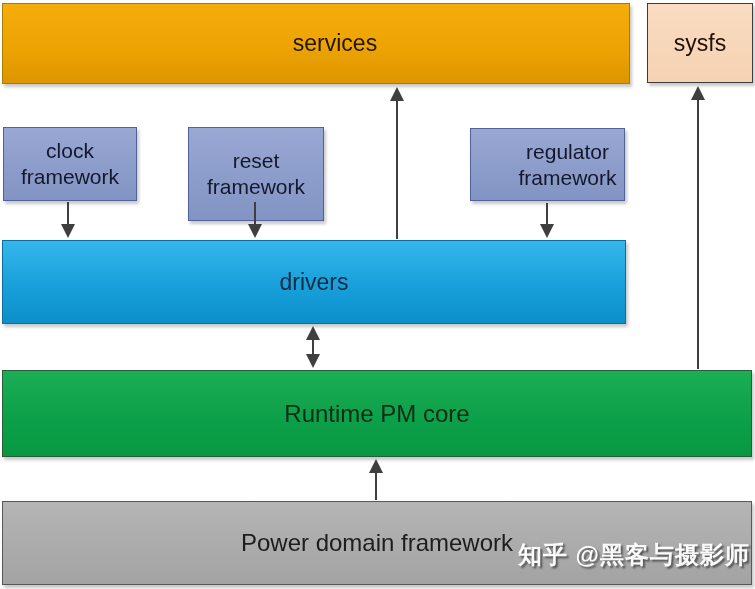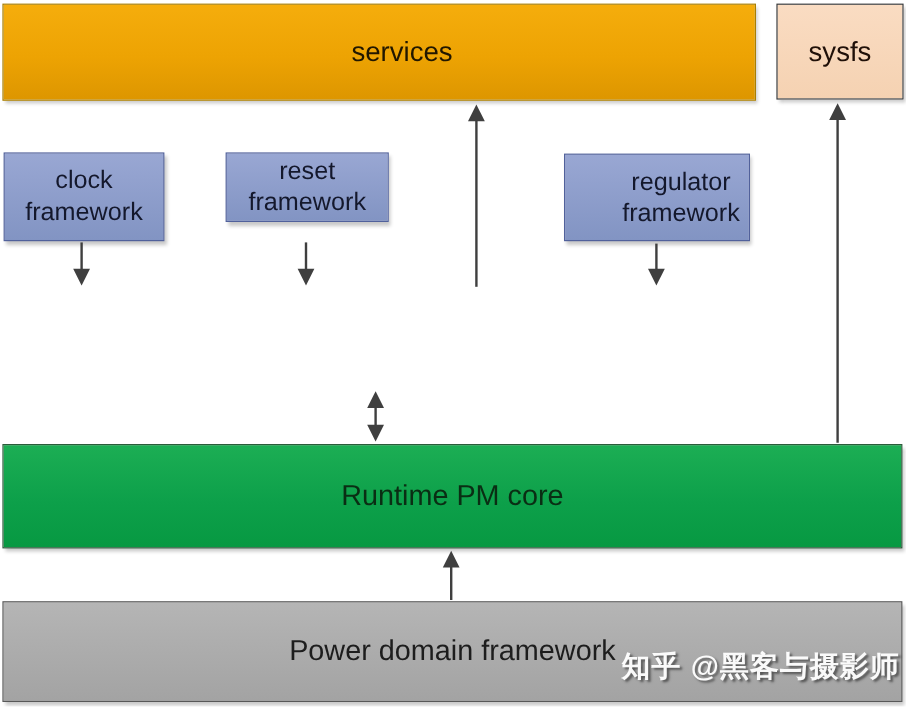--- a/index.html
+++ b/index.html
@@ -44,21 +44,21 @@
     font-size: 23px;
   }
   .framework-box {
     background: linear-gradient(180deg, #99a7d3 0%, #8а97c6 50%, #8294c3 100%);
     background: linear-gradient(180deg, #99a7d3 0%, #8294c3 100%);
     border: 1px solid #51619b;
     color: #14182c;
     font-size: 21px;
   }
   #node-clock     { left: 3px;   top: 127px; width: 134px; height: 74px; }
-  #node-reset     { left: 188px; top: 127px; width: 136px; height: 58px; }
+  #node-reset     { left: 188px; top: 127px; width: 136px; height: 94px; }
   #node-regulator { left: 470px; top: 128px; width: 155px; height: 73px; padding-left: 40px; }
   #node-drivers {
     left: 2px; top: 240px; width: 624px; height: 84px;
     background: linear-gradient(180deg, #35b6ec 0%, #18a0da 55%, #0c8fca 100%);
     border: 1px solid #0e6d9d;
     color: #132c45;
     font-size: 23px;
   }
   #node-runtime {
     left: 2px; top: 370px; width: 750px; height: 87px;
@@ -111,20 +111,23 @@
   </div>
 
   <div class="box framework-box" id="node-reset">
     <span class="label">reset framework</span>
   </div>
 
   <div class="box framework-box" id="node-regulator">
     <span class="label">regulator framework</span>
   </div>
 
+  <div class="box" id="node-drivers">
+    <span class="label">drivers</span>
+  </div>
 
   <div class="box" id="node-power">
     <span class="label">Power domain framework</span>
   </div>
 
   <div class="box" id="node-runtime">
     <span class="label">Runtime PM core</span>
   </div>
 
   <svg id="connections-layer" viewBox="0 0 755 589" xmlns="http://www.w3.org/2000/svg">

